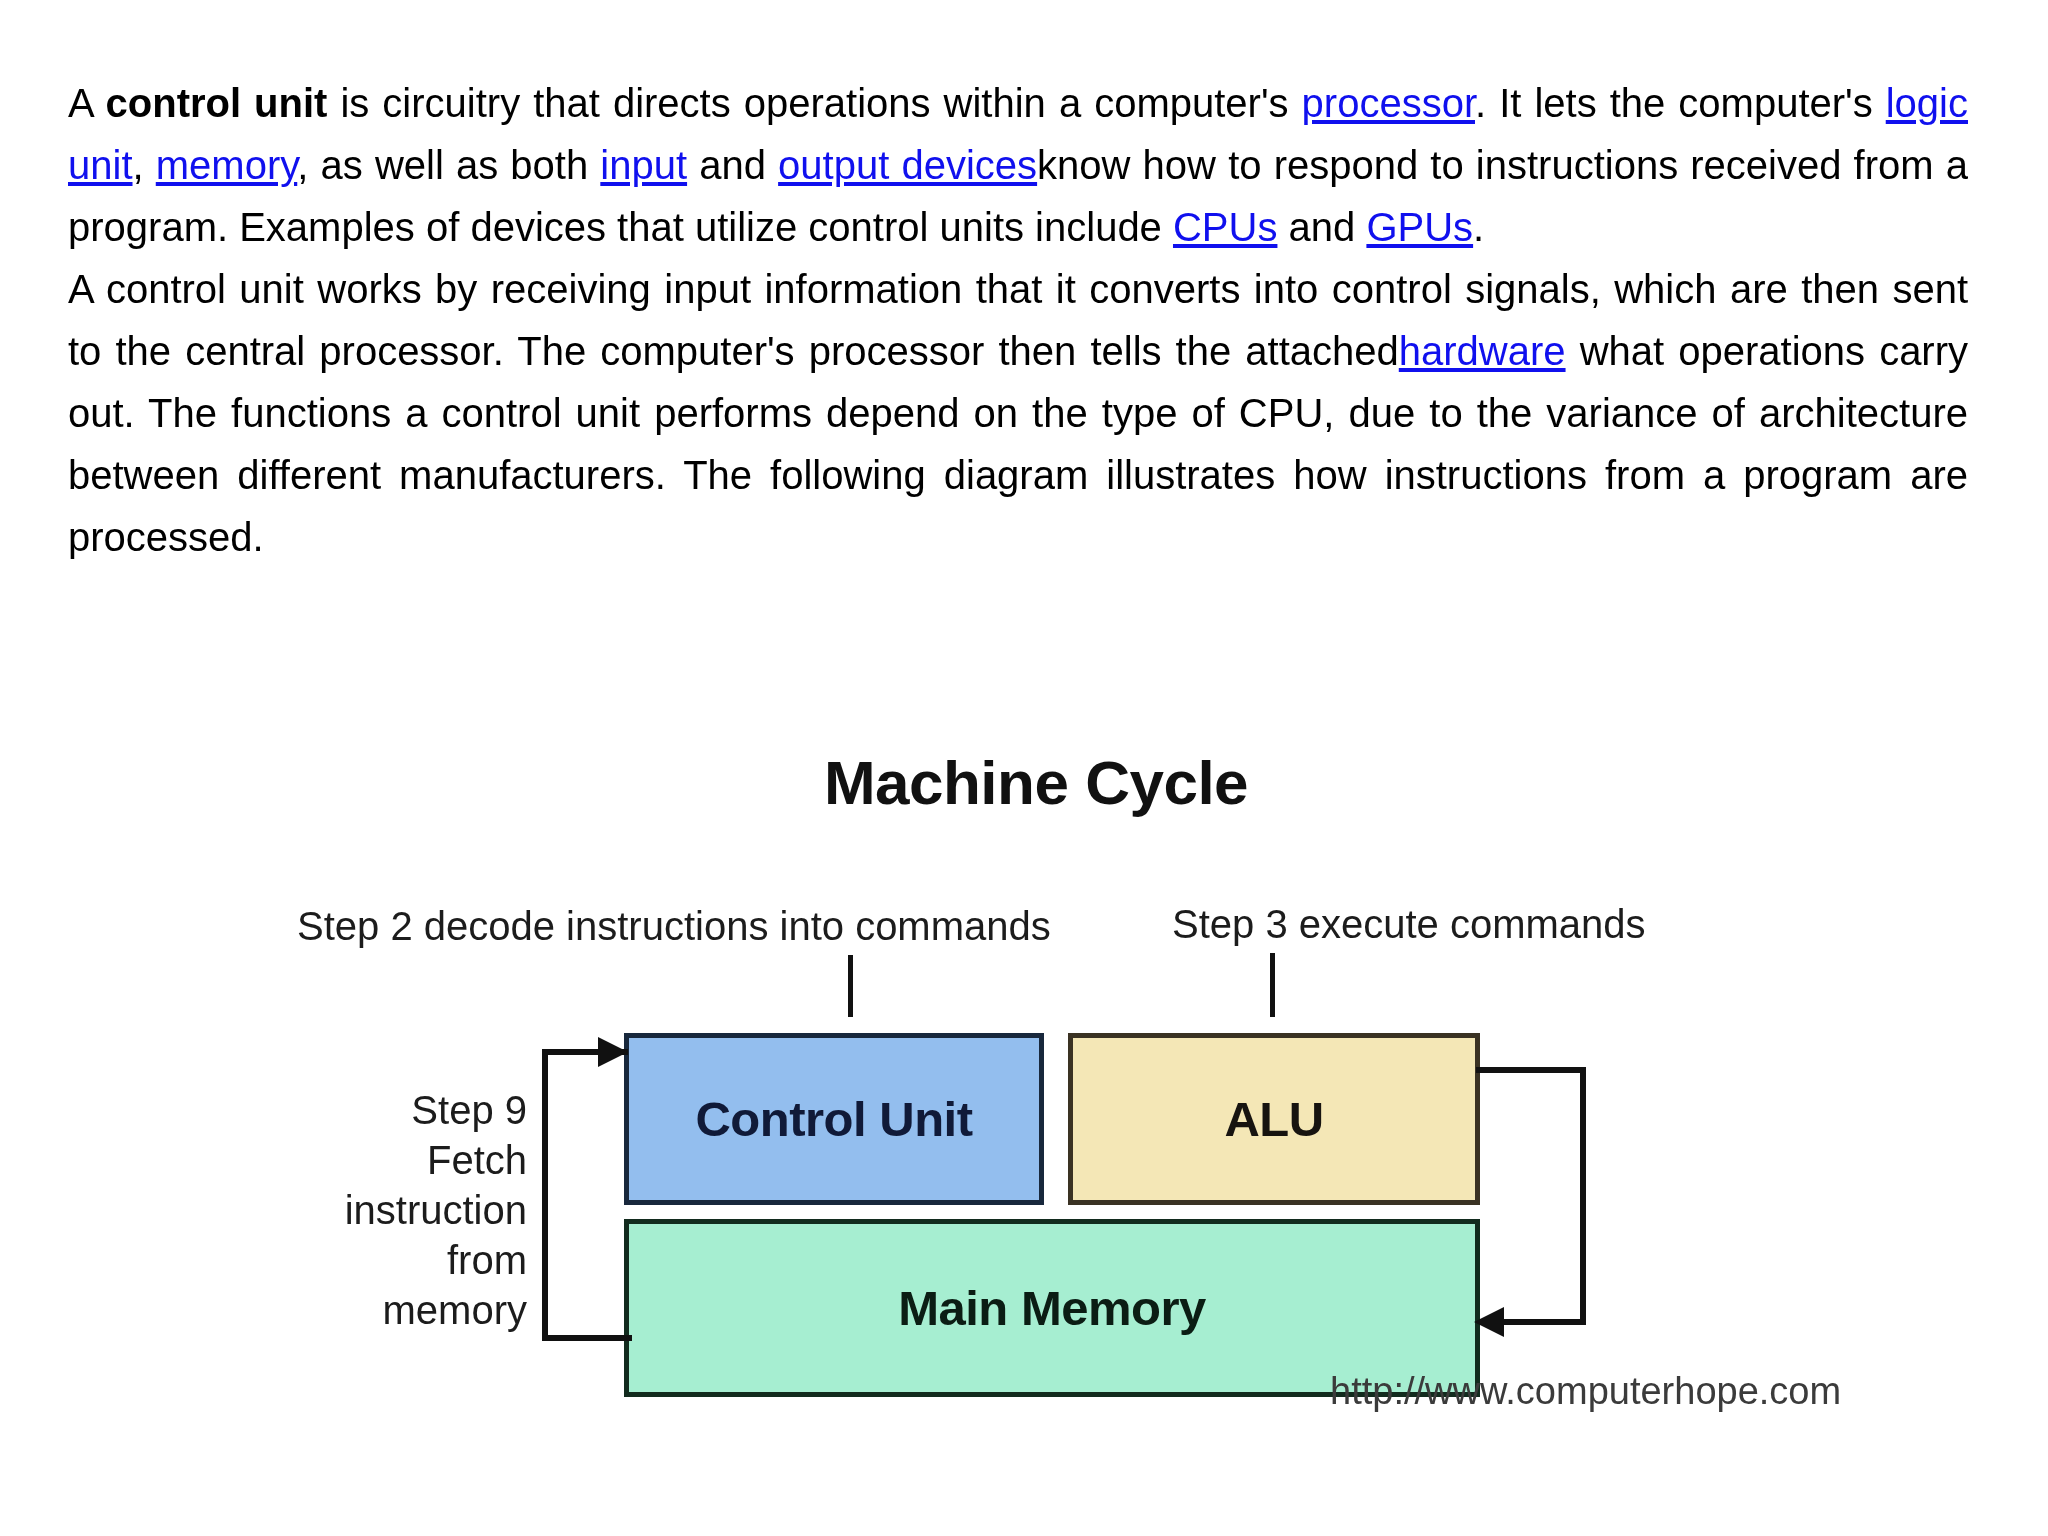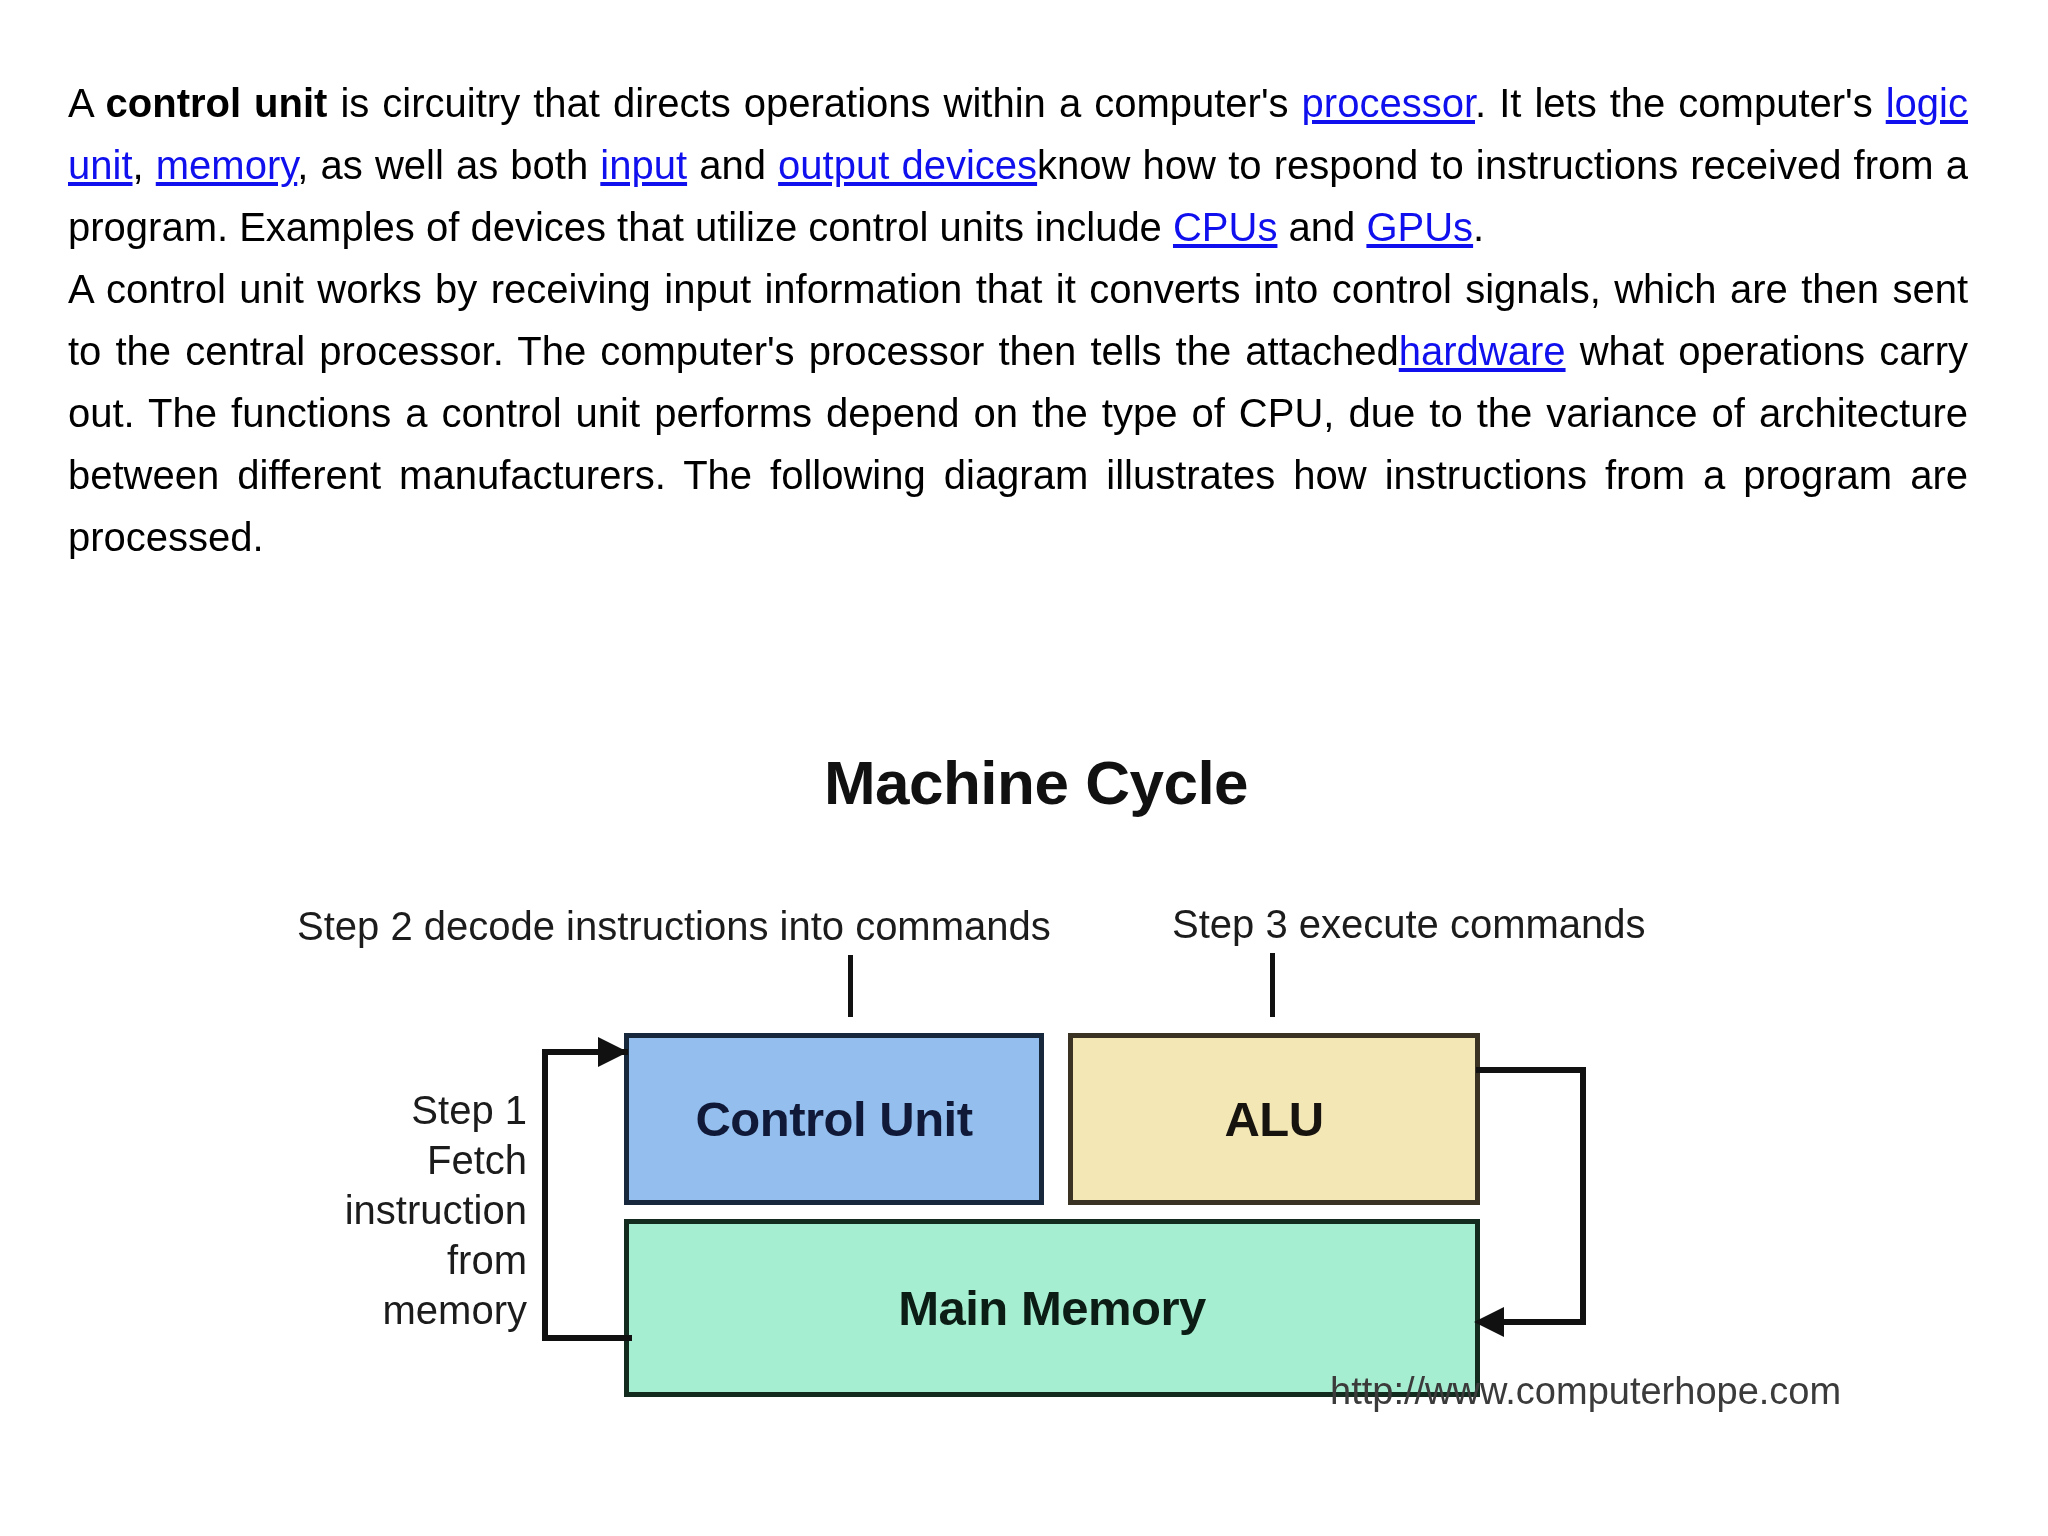--- a/index.html
+++ b/index.html
@@ -203,21 +203,21 @@
 <div class="diagram">
 
   <div class="diagram-title">Machine Cycle</div>
 
   <div class="step-label step2">Step 2 decode instructions into commands</div>
   <div class="step-label step3">Step 3 execute commands</div>
 
   <div class="tick tick-2"></div>
   <div class="tick tick-3"></div>
 
-  <div class="step-label step1">Step 1
+  <div class="step-label step1">Step 9
 Fetch
 instruction
 from memory</div>
 
   <div class="box box-control">Control Unit</div>
   <div class="box box-memory">Main Memory</div>
   <div class="box box-alu">ALU</div>
 
   <div class="wire lw-v"></div>
   <div class="wire lw-h-top"></div>

